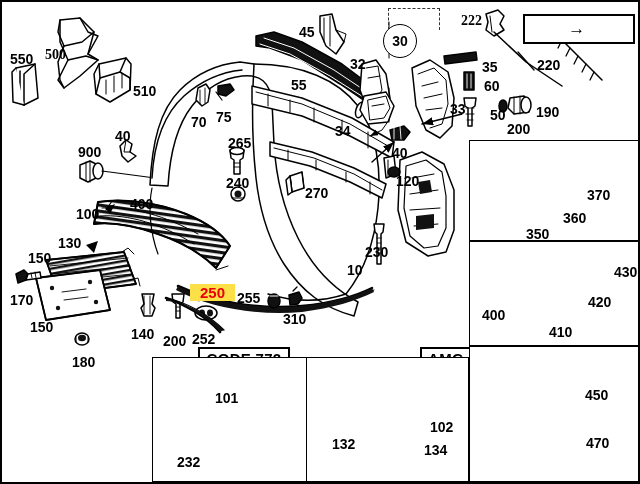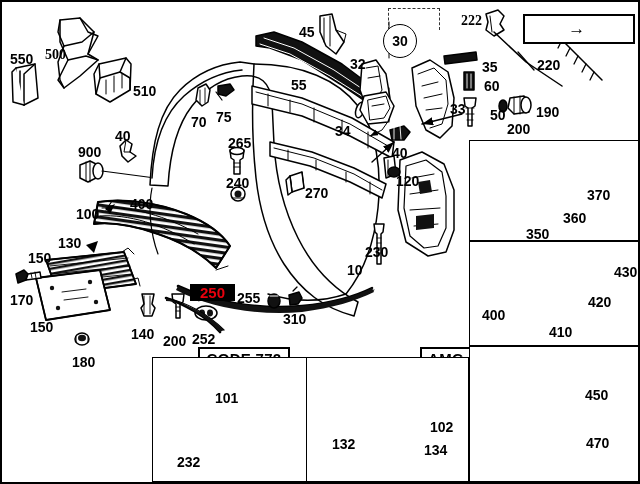--- a/index.html
+++ b/index.html
@@ -4,21 +4,21 @@
 <title>Parts Diagram</title>
 <style>
   html,body{margin:0;padding:0;background:#fff;}
   body{font-family:"Liberation Sans",sans-serif;}
   #page{position:relative;width:640px;height:484px;background:#ffffff;
         border:2px solid #000;box-sizing:border-box;overflow:hidden;}
   .lbl{position:absolute;font-family:"Liberation Sans",sans-serif;
        font-weight:700;color:#000;white-space:nowrap;line-height:1;}
   .lbl.s14{font-size:14px;}
   .lbl.s15{font-size:15px;}
-  .hl{color:#e8000d;background:#000000;padding:0 10px;}
+  .hl{color:#e8000d;background:#fde047;padding:0 10px;}
   .codebox{position:absolute;border:2px solid #000;background:#fff;
            display:flex;align-items:center;justify-content:center;
            font-weight:700;font-size:15px;letter-spacing:.3px;box-sizing:border-box;}
   .panel{position:absolute;border:1.5px solid #000;background:#fff;box-sizing:border-box;}
   .circ{position:absolute;border:1.5px solid #000;border-radius:50%;background:#fff;
         display:flex;align-items:center;justify-content:center;
         font-weight:700;font-size:14px;box-sizing:border-box;}
   .dashbox{position:absolute;border:1px dashed #333;border-bottom:none;box-sizing:border-box;}
   svg.art{position:absolute;left:0;top:0;width:640px;height:484px;
           pointer-events:none;overflow:visible;}

